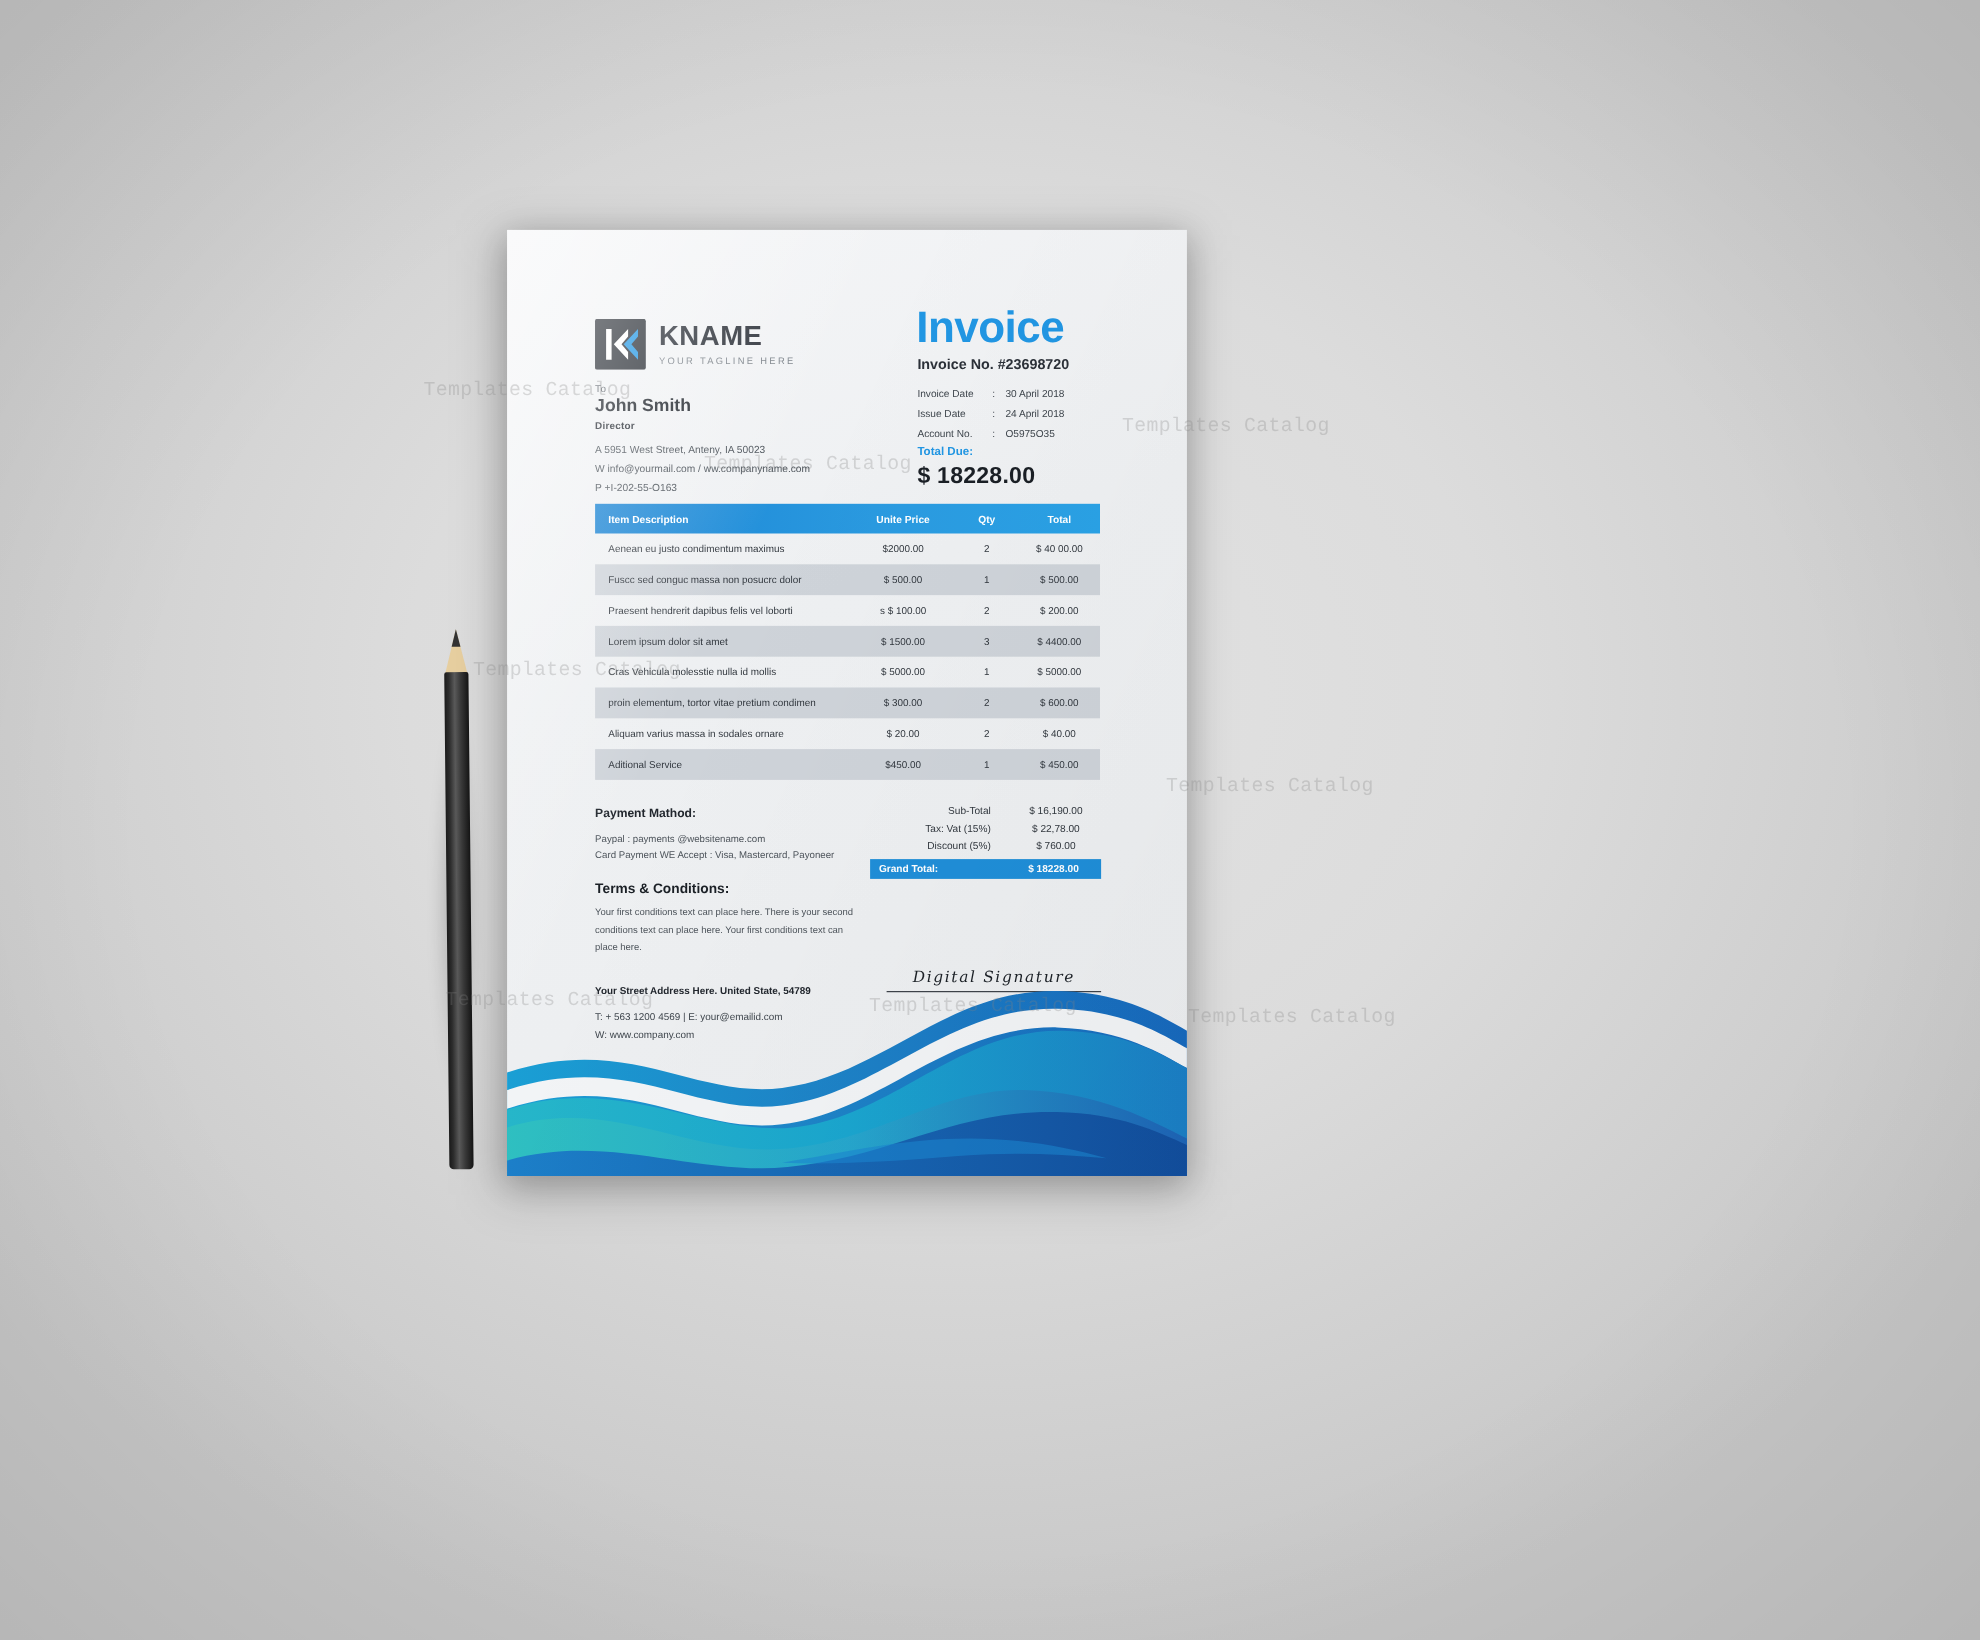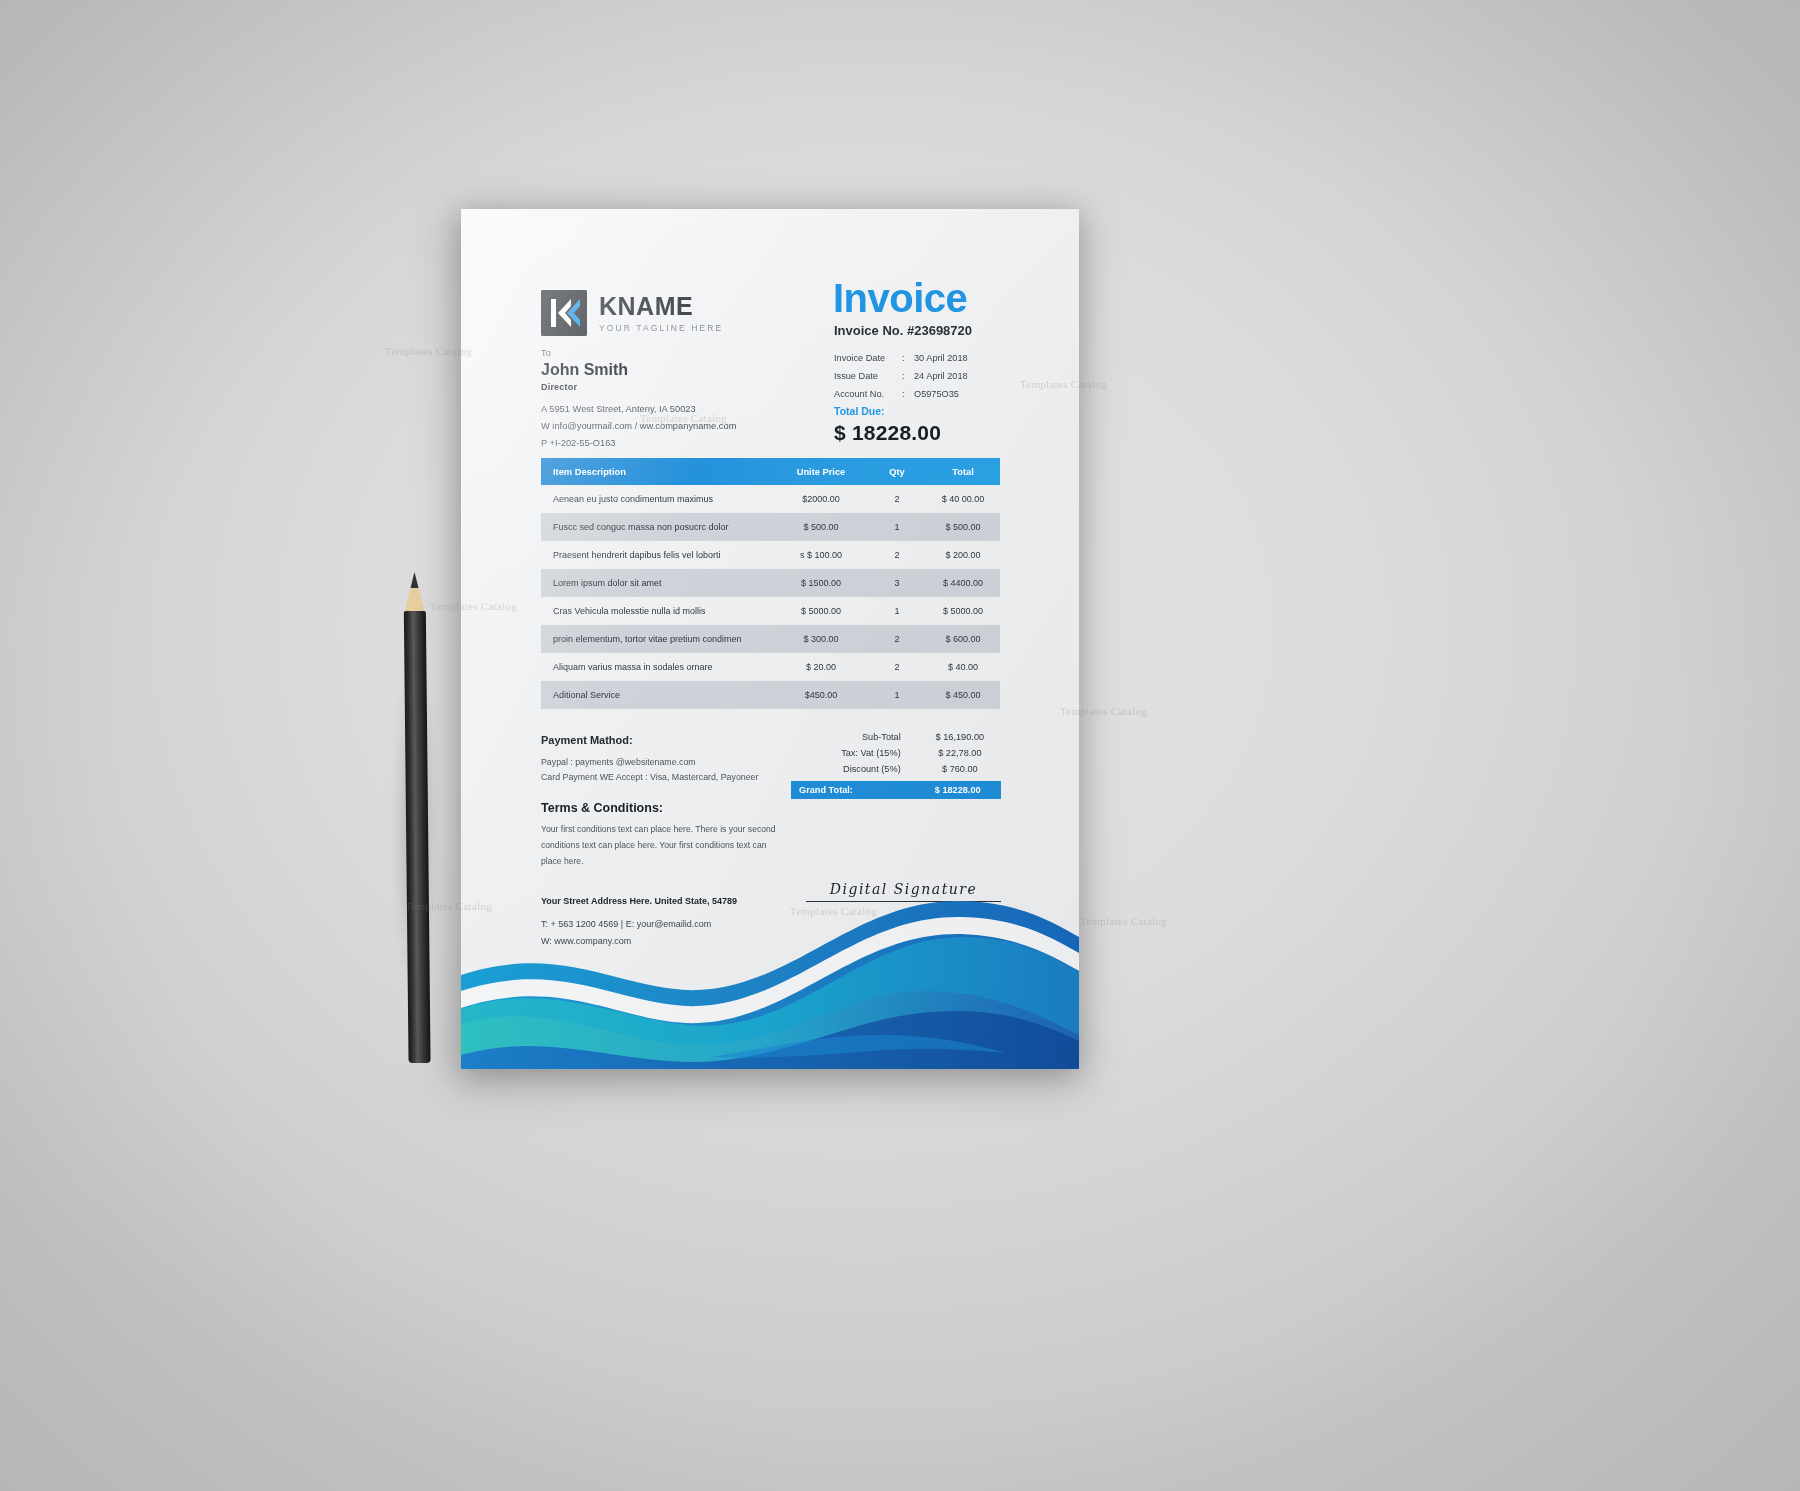--- a/index.html
+++ b/index.html
@@ -95,25 +95,25 @@
     position: absolute;
     inset: 0;
     background: linear-gradient(115deg, rgba(255,255,255,0.55) 0%, rgba(255,255,255,0.0) 35%, rgba(0,0,0,0.03) 100%);
     pointer-events: none;
   }
 
   
   .wm {
     position: absolute;
     color: rgba(130,130,130,0.28);
-    font-size: 11px;
+    font-size: 18px;
     letter-spacing: 0.3px;
     white-space: nowrap;
     pointer-events: none;
-    font-family: Liberation Serif, serif;
+    font-family: Liberation Mono, monospace;
   }
 
   
   .content {
     position: absolute;
     inset: 0;
   }
   .logo-row {
     position: absolute;
     left: 80px;

